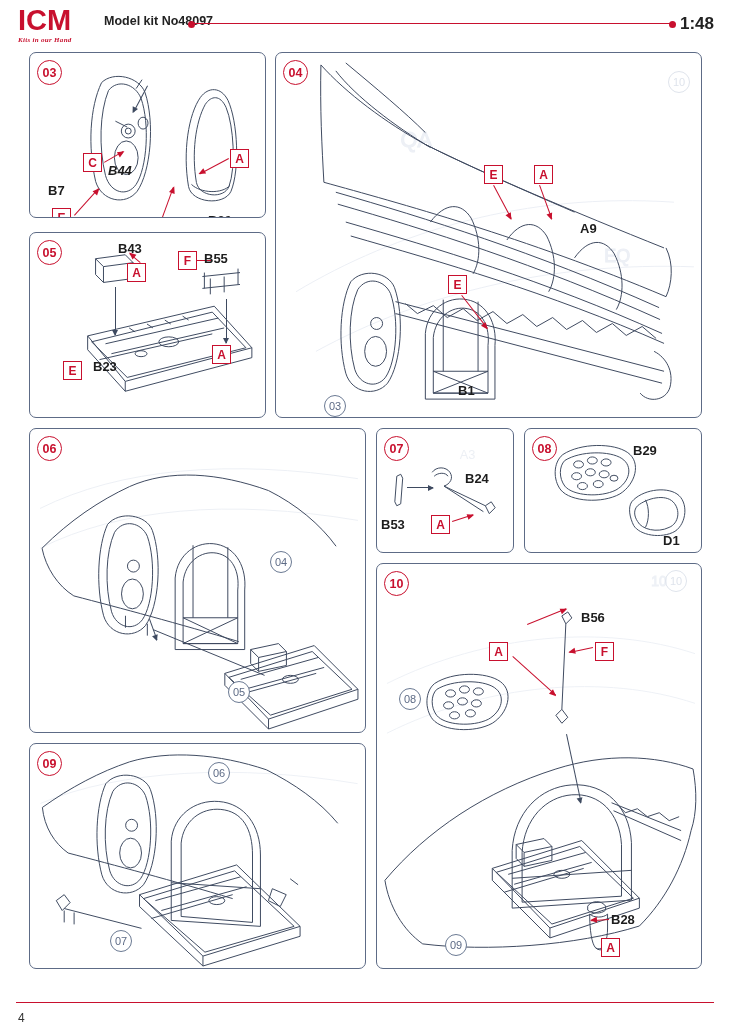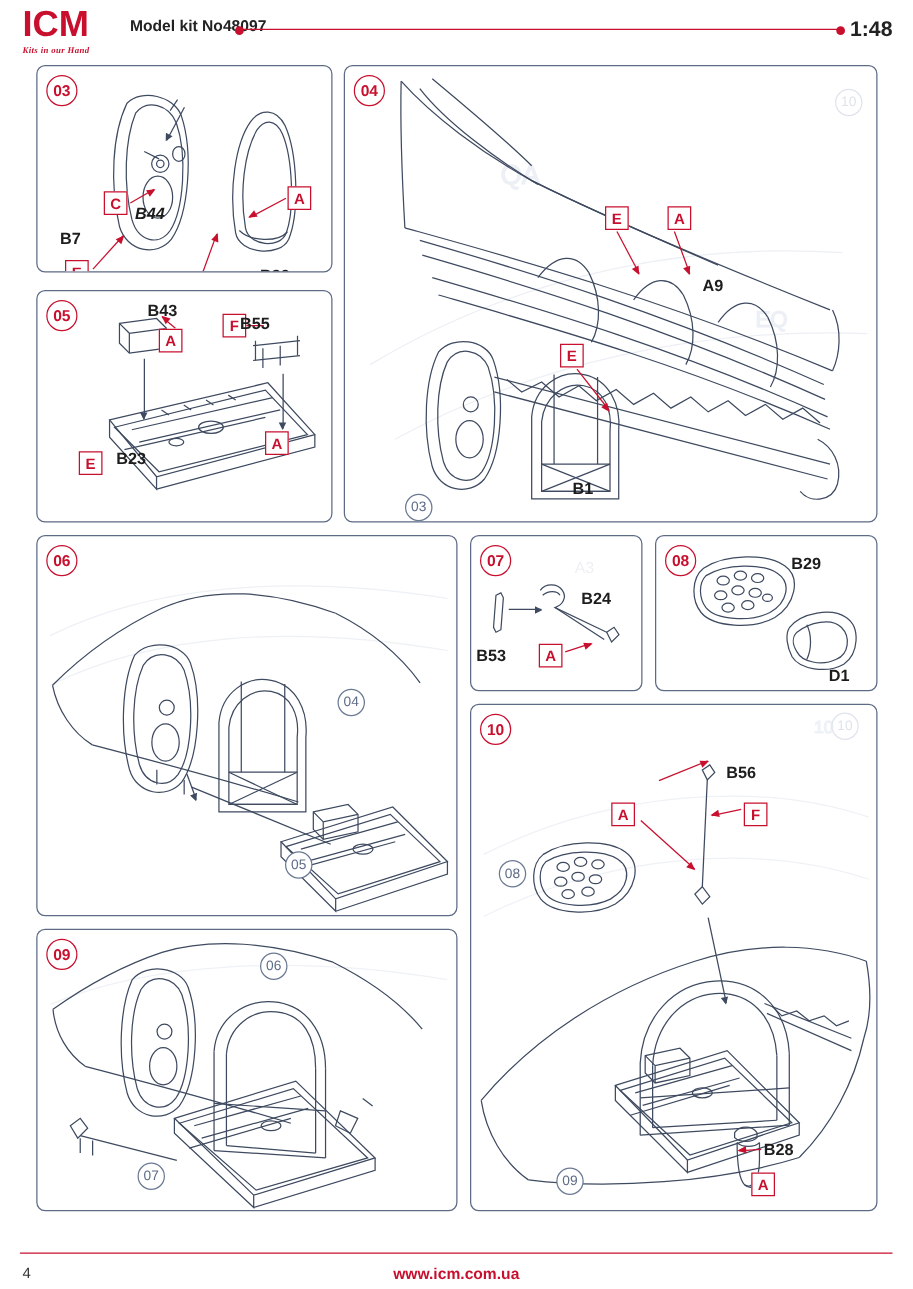--- a/index.html
+++ b/index.html
@@ -253,21 +253,21 @@
     </div>
 
     <div class="step-badge" style="left:7px; top:7px;">04</div>
     <div class="sub-badge" style="left:48px; top:342px;">03</div>
     <div class="ghost-badge" style="left:392px; top:18px;">10</div>
 
     <div class="letbox" style="left:208px; top:112px;">E</div>
     <div class="letbox" style="left:258px; top:112px;">A</div>
     <div class="letbox" style="left:172px; top:222px;">E</div>
 
-    <div class="plabel" style="left:286px; top:168px;">A9</div>
+    <div class="plabel" style="left:304px; top:168px;">A9</div>
     <div class="plabel" style="left:182px; top:330px;">B1</div>
 
     <div class="rline arrow" style="left:218px; top:132px; width:38px; transform:rotate(62deg);"></div>
     <div class="rline arrow" style="left:264px; top:132px; width:36px; transform:rotate(70deg);"></div>
     <div class="rline arrow" style="left:186px; top:242px; width:42px; transform:rotate(52deg);"></div>
   </div>
 
   <div class="panel" style="left:29px; top:232px; width:237px; height:186px;">
     <div class="art">
       <svg viewBox="0 0 237 186" xmlns="http://www.w3.org/2000/svg">
@@ -293,21 +293,21 @@
           <path d="M100 96 L106 100 M118 92 L124 96 M136 88 L142 92 M154 84 L160 88"></path>
         </g>
       </svg>
     </div>
 
     <div class="step-badge" style="left:7px; top:7px;">05</div>
 
     <div class="plabel" style="left:88px; top:8px;text-align:right;">B43</div>
     <div class="letbox" style="left:97px; top:30px;">A</div>
     <div class="letbox" style="left:148px; top:18px;">F</div>
-    <div class="plabel" style="left:162px; top:18px;">B55</div>
+    <div class="plabel" style="left:174px; top:18px;">B55</div>
     <div class="letbox" style="left:33px; top:128px;">E</div>
     <div class="plabel" style="left:63px; top:126px;">B23</div>
     <div class="letbox" style="left:182px; top:112px;">A</div>
 
     <div class="rline arrow" style="left:110px; top:30px; width:14px; transform:rotate(-140deg);"></div>
     <div class="rline" style="left:167px; top:27px; width:14px;"></div>
     <div class="bline arrow" style="left:86px; top:54px; width:48px; transform:rotate(90deg);"></div>
     <div class="bline arrow" style="left:197px; top:66px; width:44px; transform:rotate(90deg);"></div>
   </div>
 
@@ -537,15 +537,14 @@
         </g>
       </svg>
     </div>
     <div class="step-badge" style="left:7px; top:7px;">09</div>
     <div class="sub-badge" style="left:178px; top:18px;">06</div>
     <div class="sub-badge" style="left:80px; top:186px;">07</div>
   </div>
 
   <div class="footer-line"></div>
   <div class="pagenum">4</div>
-  <div class="weburl">www.icm.com.ua</div>
 
 </div>
 
 </body></html>

